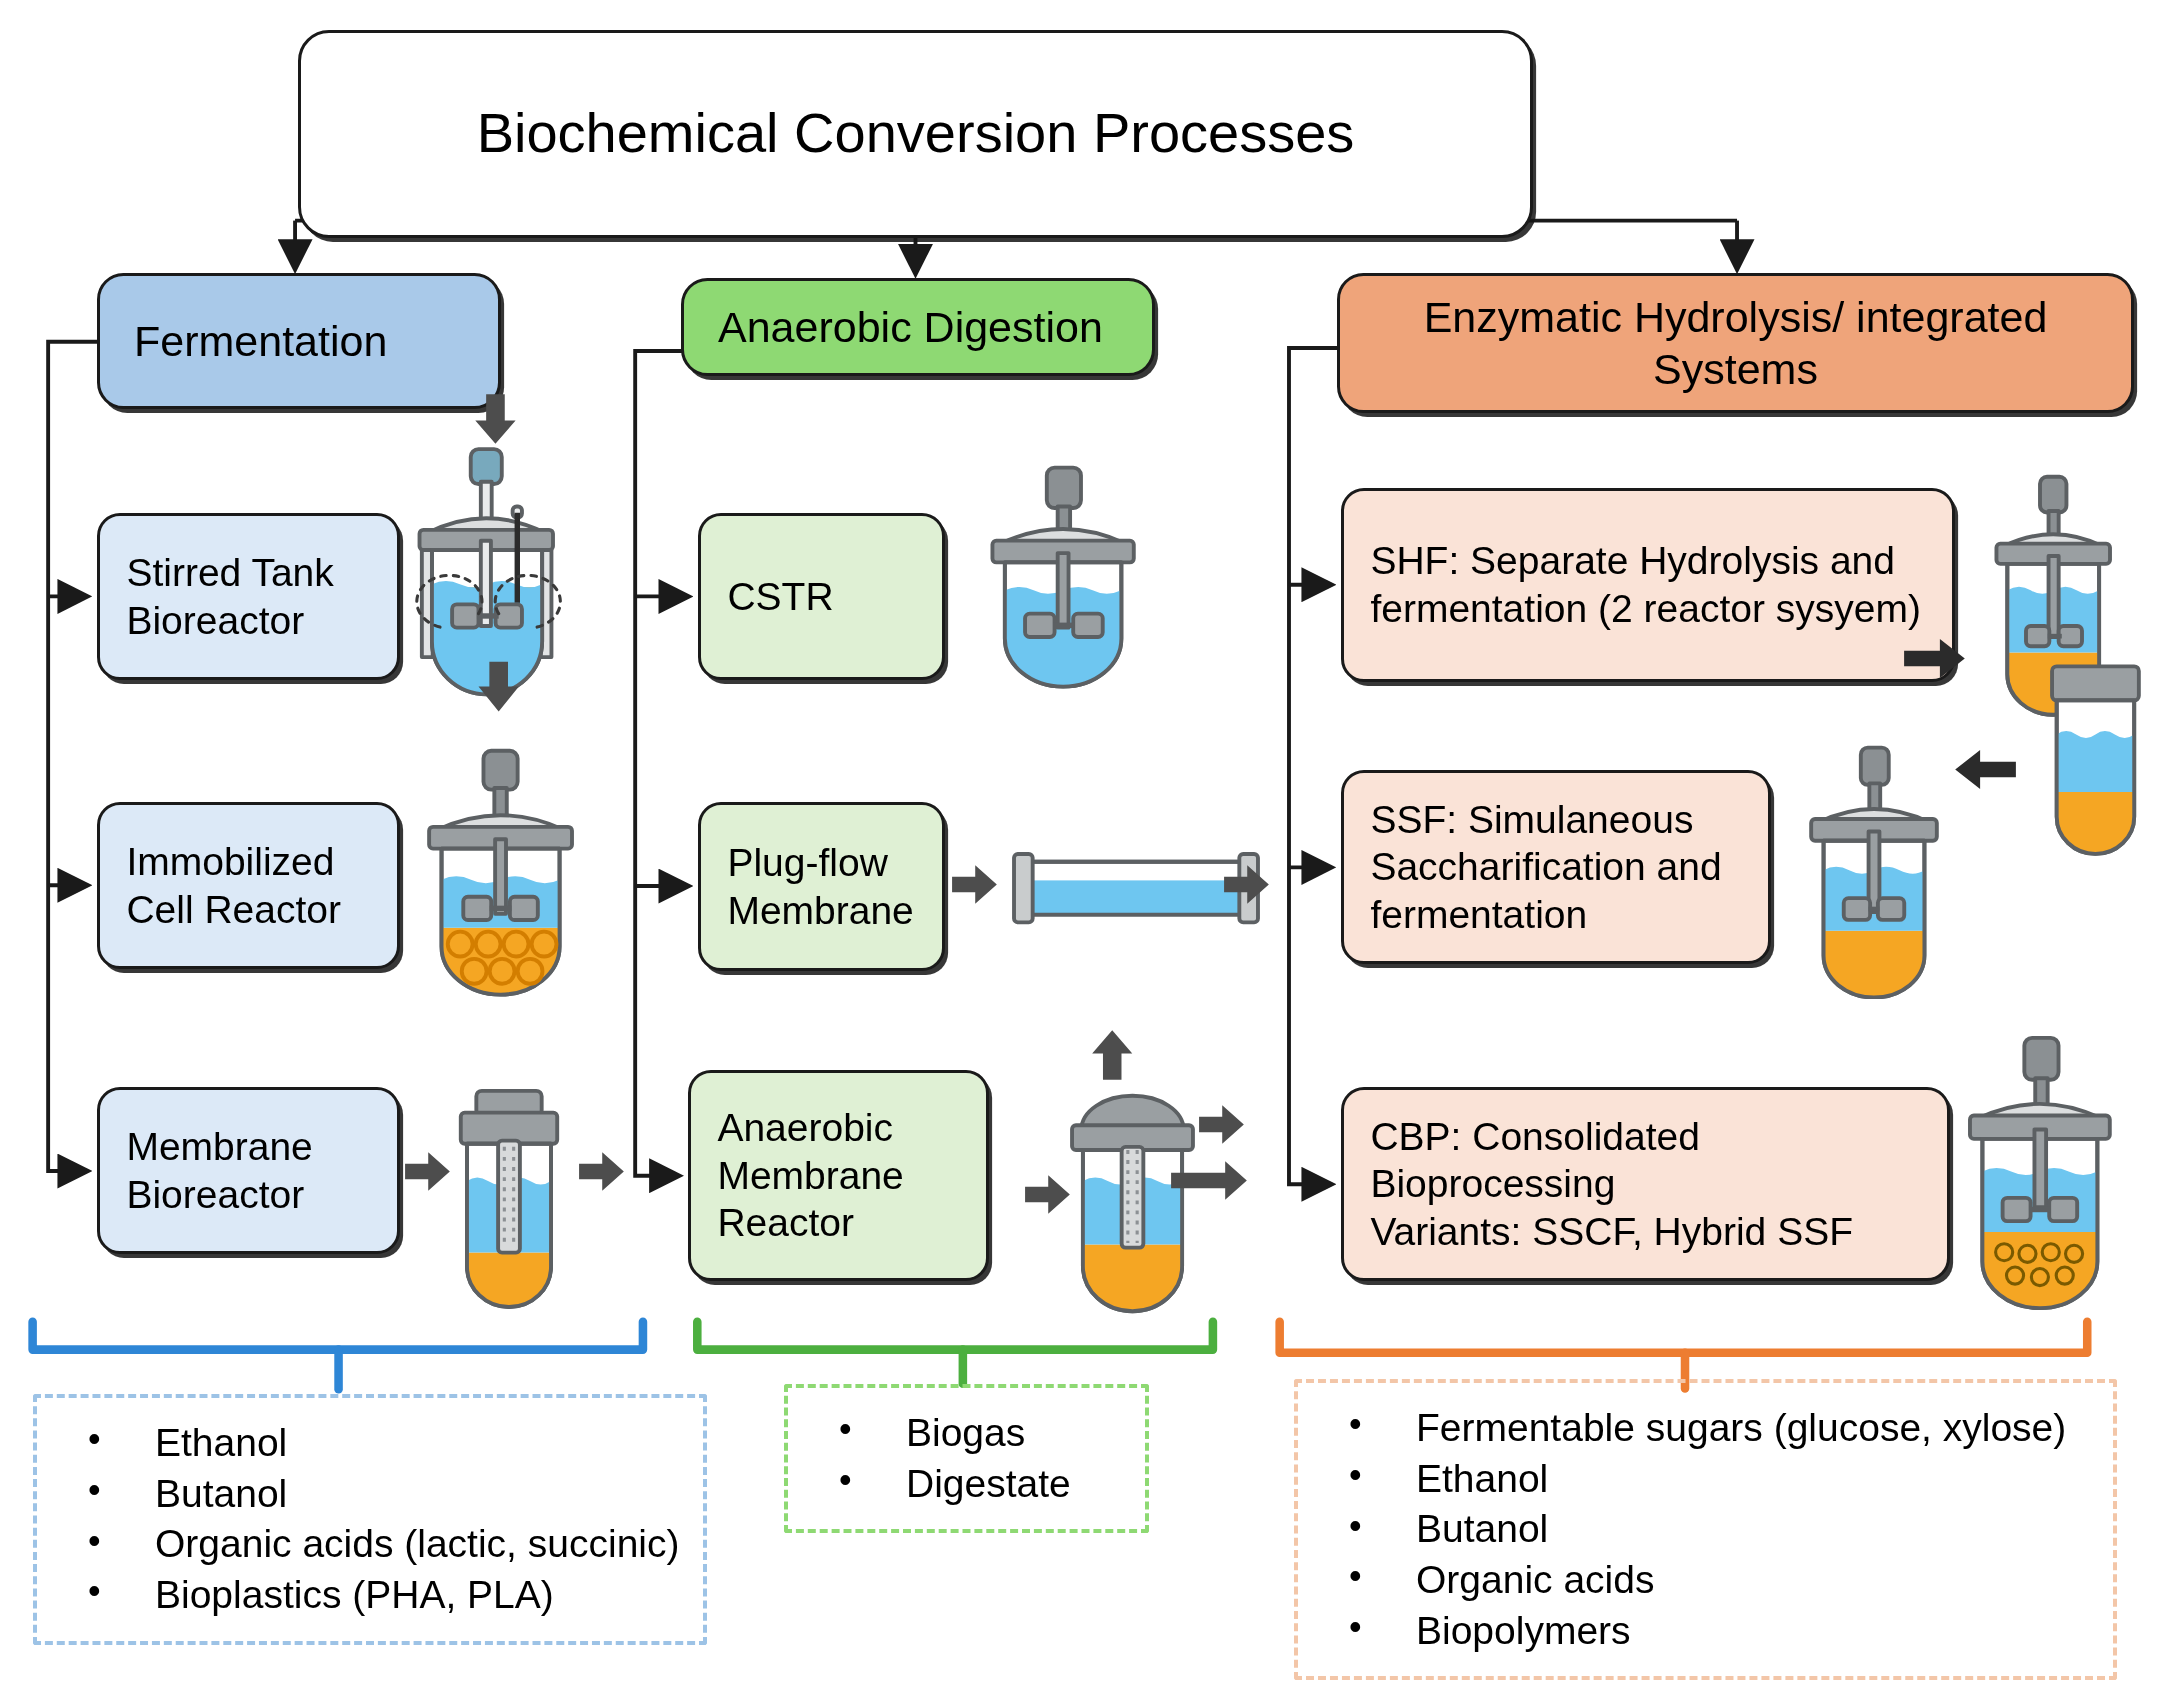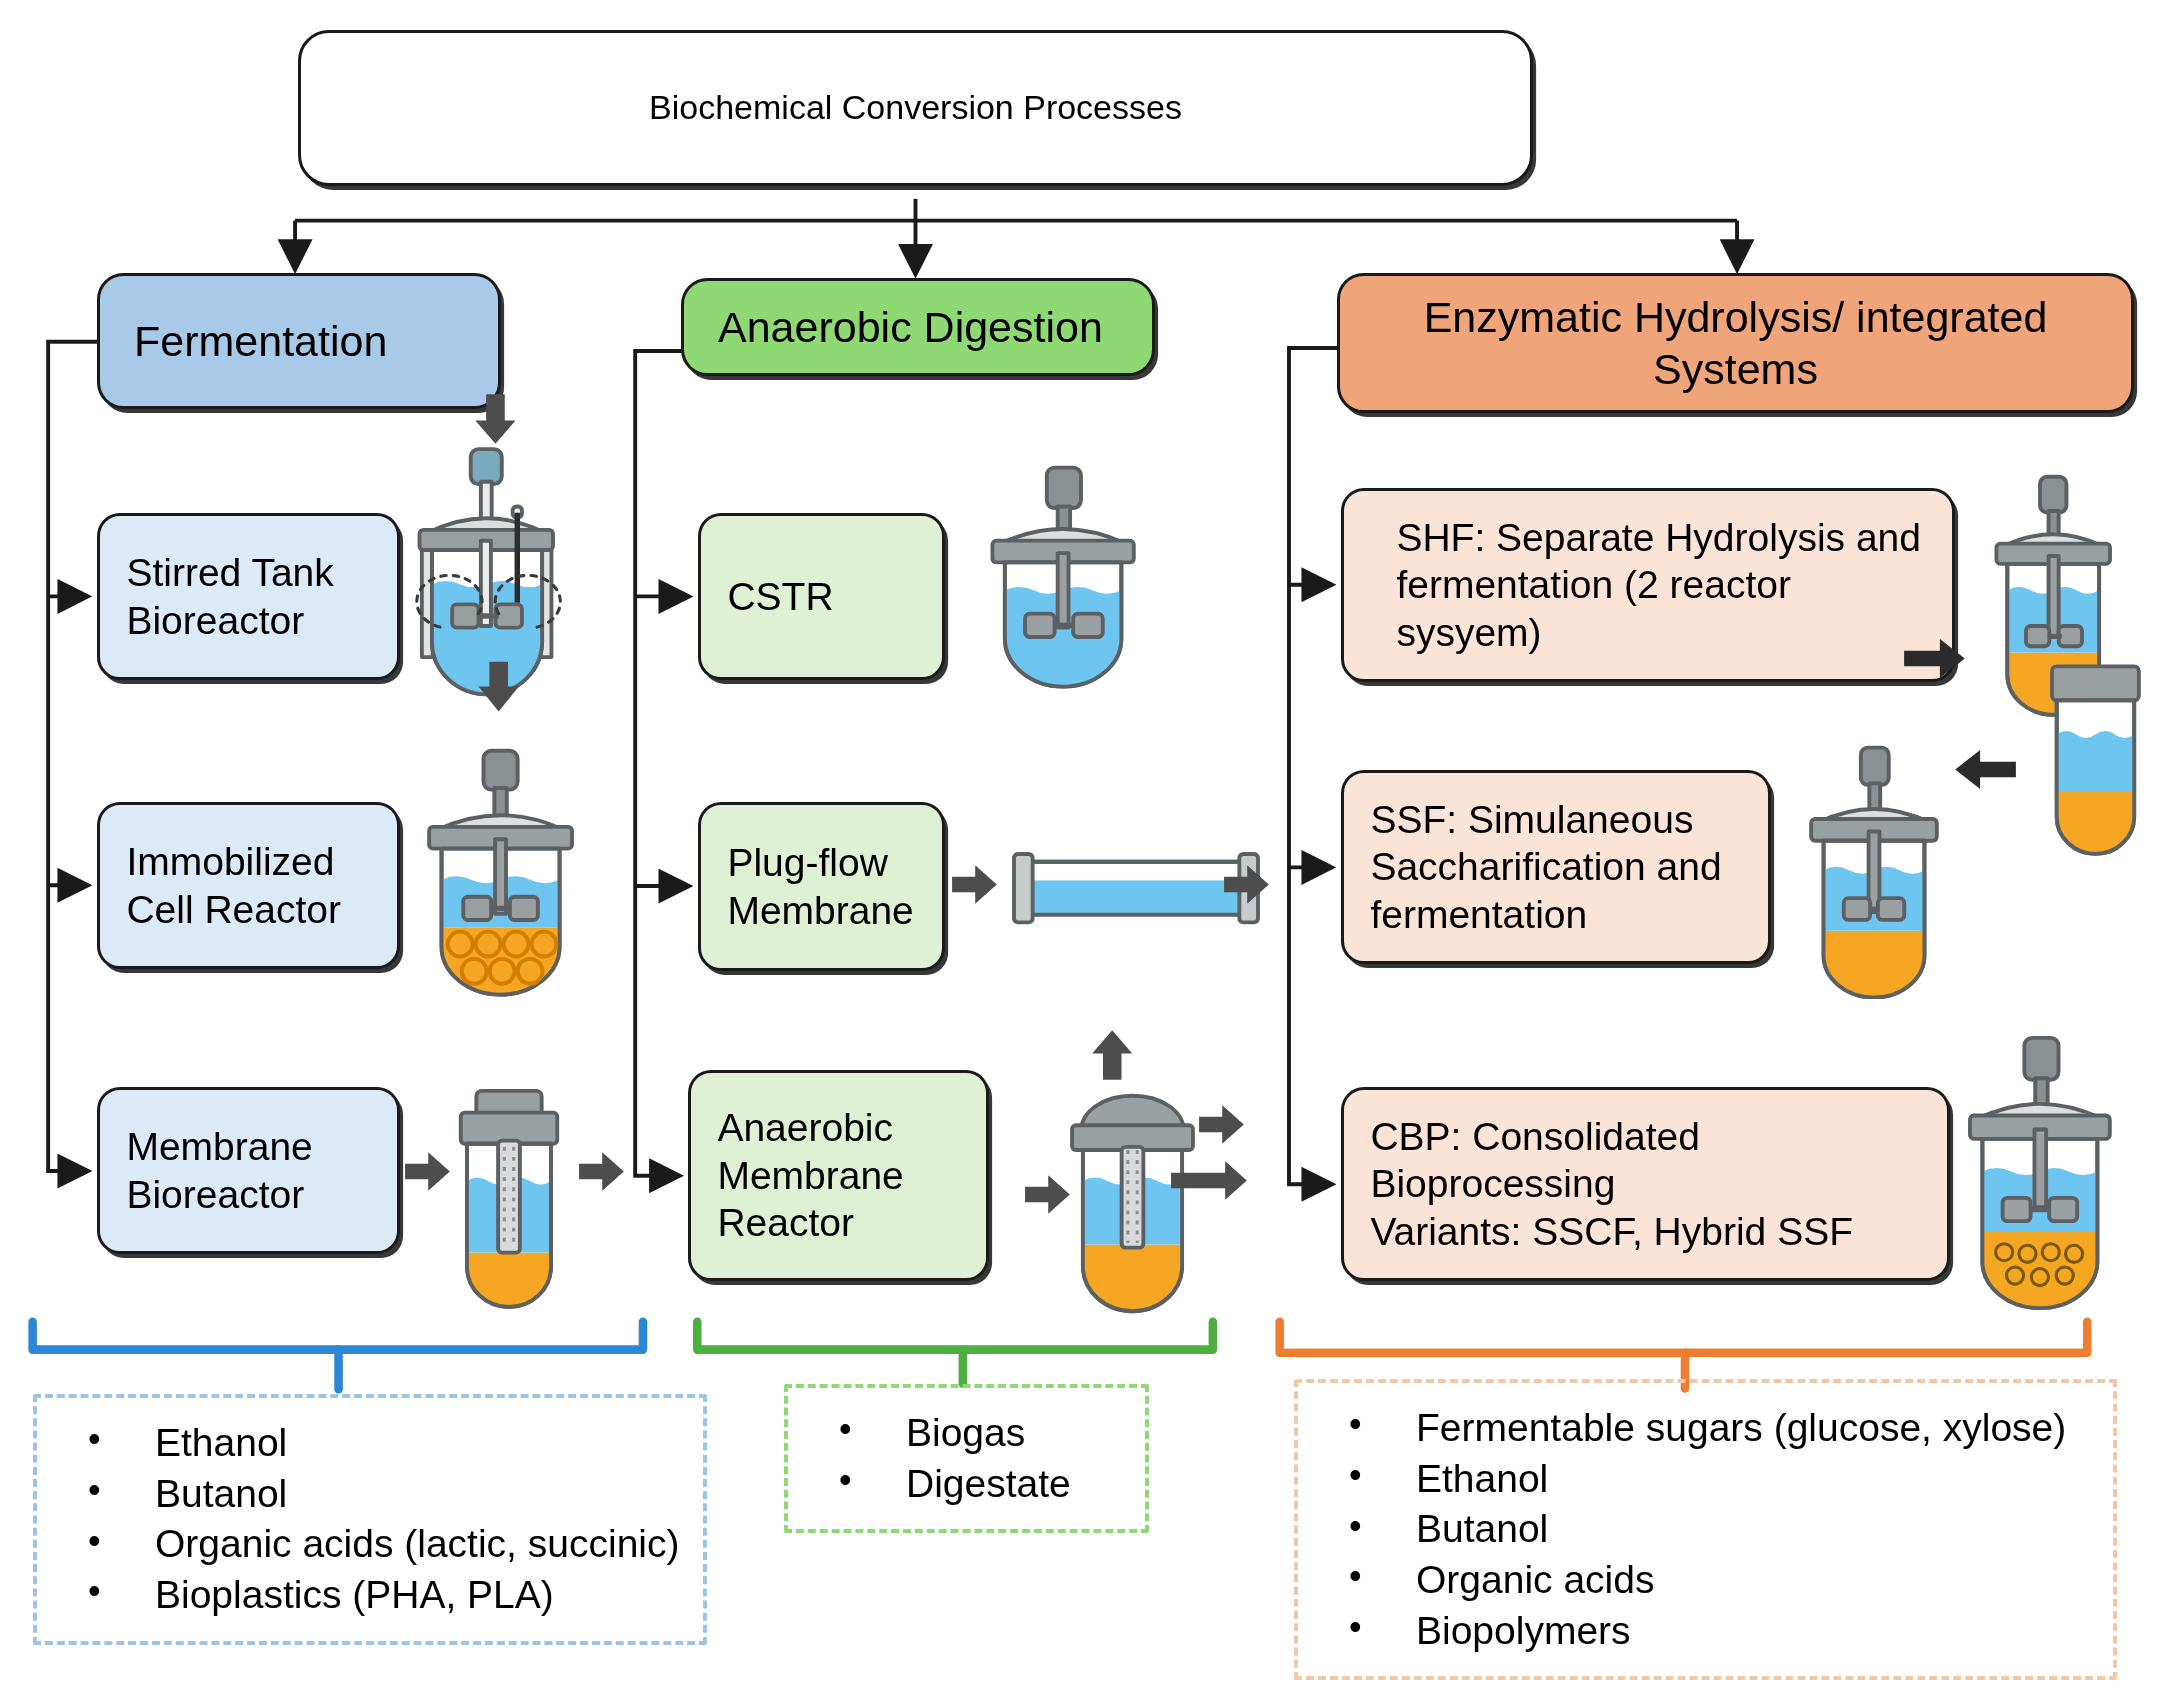--- a/index.html
+++ b/index.html
@@ -12,22 +12,22 @@
   
   .box {
     position:absolute; border:3.9px solid #1a1a1a; border-radius:23px;
     display:flex; align-items:center; box-shadow:3.9px 4.7px 0 -0.8px rgba(20,20,20,.85);
     line-height:1.22;
   }
   .box .txt { width:100%; }
   .box.center .txt { text-align:center; }
   .box.left  .txt { text-align:left; }
 
-  #root-box { left:298px; top:29.5px; width:1235px; height:156px;
-              background:#ffffff; border-radius:31px; font-size:34px; }
+  #root-box { left:298px; top:29.5px; width:1235px; height:208px;
+              background:#ffffff; border-radius:31px; font-size:56px; }
   #root-box .txt { text-align:center; }
 
   .cat { border-radius:26.4px; font-size:43px; }
   #cat-ferm { left:97px;  top:273px; width:404px; height:136px; background:#a9c9e9; }
   #cat-ad   { left:681px;  top:278px; width:474px; height:98px; background:#8ed973; }
   #cat-eh   { left:1337px; top:273px; width:797px; height:140px; background:#efa47a; }
   #cat-ferm .txt, #cat-ad .txt { padding-left:34px; text-align:left; }
   #cat-eh .txt { padding:0 32px; }
 
   .sub { font-size:39px; }
@@ -37,21 +37,21 @@
   .sub .txt { padding:0 26.4px; }
 
   #b-stb  { left:97px; top:513px;  width:303px; height:167px; }
   #b-icr  { left:97px; top:802px; width:303px; height:167px; }
   #b-mbr  { left:97px; top:1087px; width:303px; height:167px; }
 
   #b-cstr { left:698px; top:513px;  width:247px; height:167px; }
   #b-pfr  { left:698px; top:802px; width:247px; height:169px; }
   #b-amr  { left:688px; top:1070px; width:301px; height:211px; }
 
-  #b-shf  { left:1341px; top:488px;  width:614px; height:194px;padding-left:26px; }
+  #b-shf  { left:1341px; top:488px;  width:614px; height:194px; }
   #b-ssf  { left:1341px; top:770px;  width:430px; height:194px; }
   #b-cbp  { left:1341px; top:1087px; width:609px; height:194px; }
 
   
   .prodbox { position:absolute; border:4.7px dashed; border-radius:3.1px; padding:20px 0 20px 0; }
   .prodbox ul { margin:0; padding:0 0 0 51px; list-style:none; }
   .prodbox li { font-size:39px; line-height:1.30; position:relative; padding-left:67px; }
   .prodbox li::before { content:"\2022"; position:absolute; left:0; top:-1.6px; font-size:36px; }
 
   #prod-ferm { left:33px;   top:1394px; width:674px;  border-color:#9dc3e6; }

